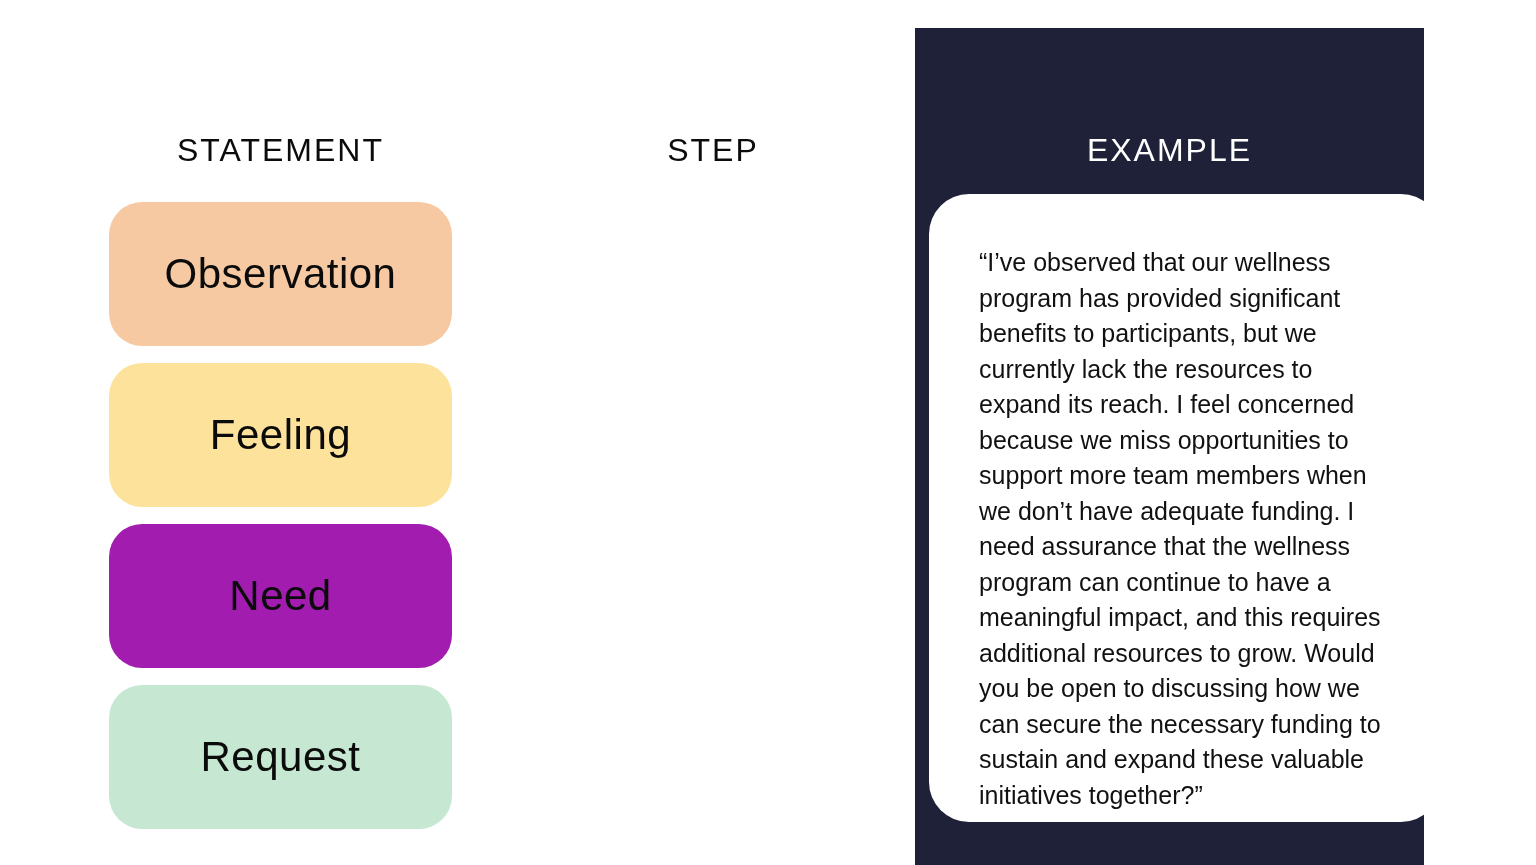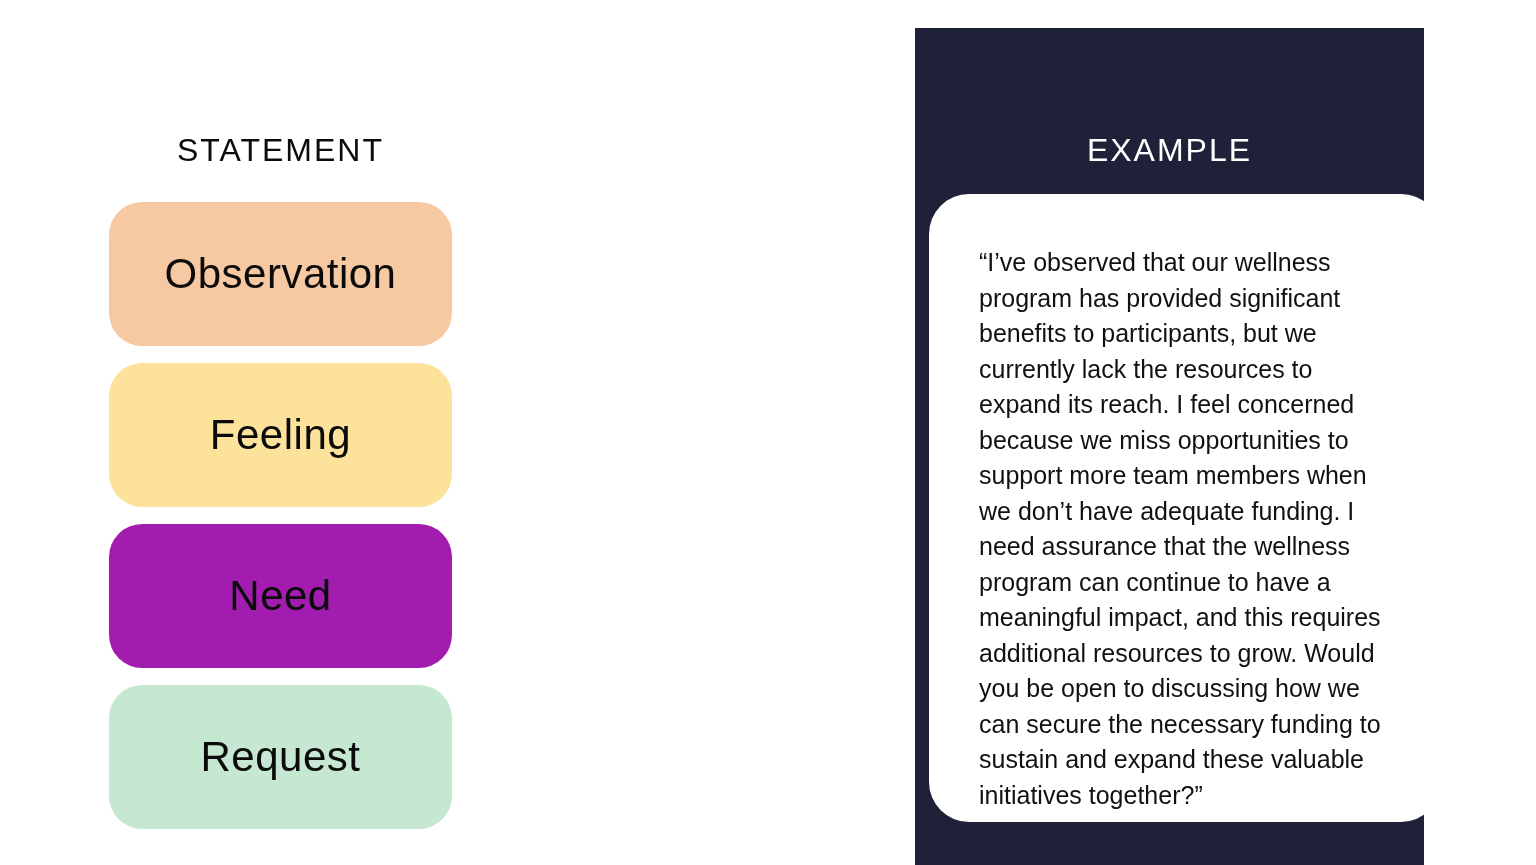--- a/index.html
+++ b/index.html
@@ -87,20 +87,21 @@
         <div class="box" style="background-color: #a21caf;">
           <span class="statement-label">Need</span>
         </div>
         <div class="box" style="background-color: rgb(198, 232, 210);">
           <span class="statement-label">Request</span>
         </div>
       </div>
     </div>
 
     <div class="col col-step">
+      <div class="col-header">STEP</div>
     </div>
 
   </div>
 
   <div class="right-panel" style="background-color: rgb(30, 33, 56);">
     <div class="example-header">EXAMPLE</div>
     <div class="example-card">
       <p class="example-text">“I’ve observed that our wellness program has provided significant benefits to participants, but we currently lack the resources to expand its reach. I feel concerned because we miss opportunities to support more team members when we don’t have adequate funding. I need assurance that the wellness program can continue to have a meaningful impact, and this requires additional resources to grow. Would you be open to discussing how we can secure the necessary funding to sustain and expand these valuable initiatives together?”</p>
     </div>
   </div>

